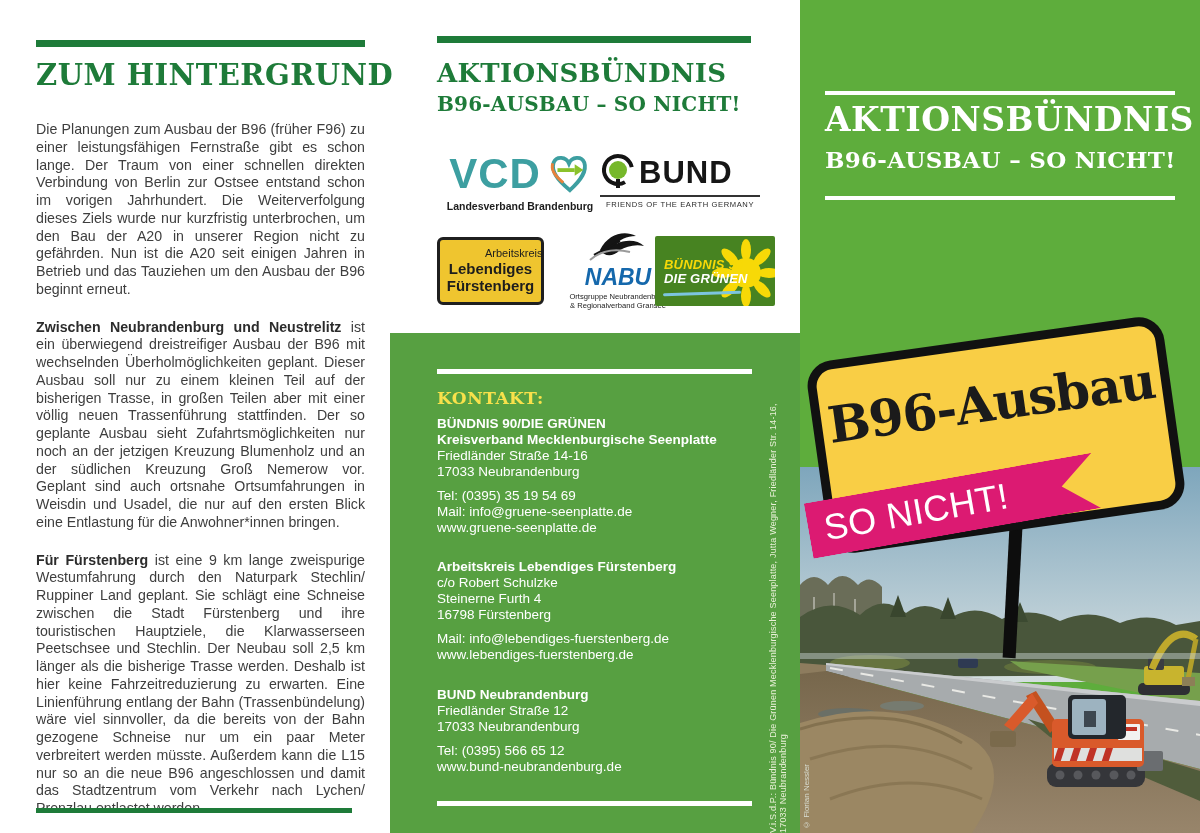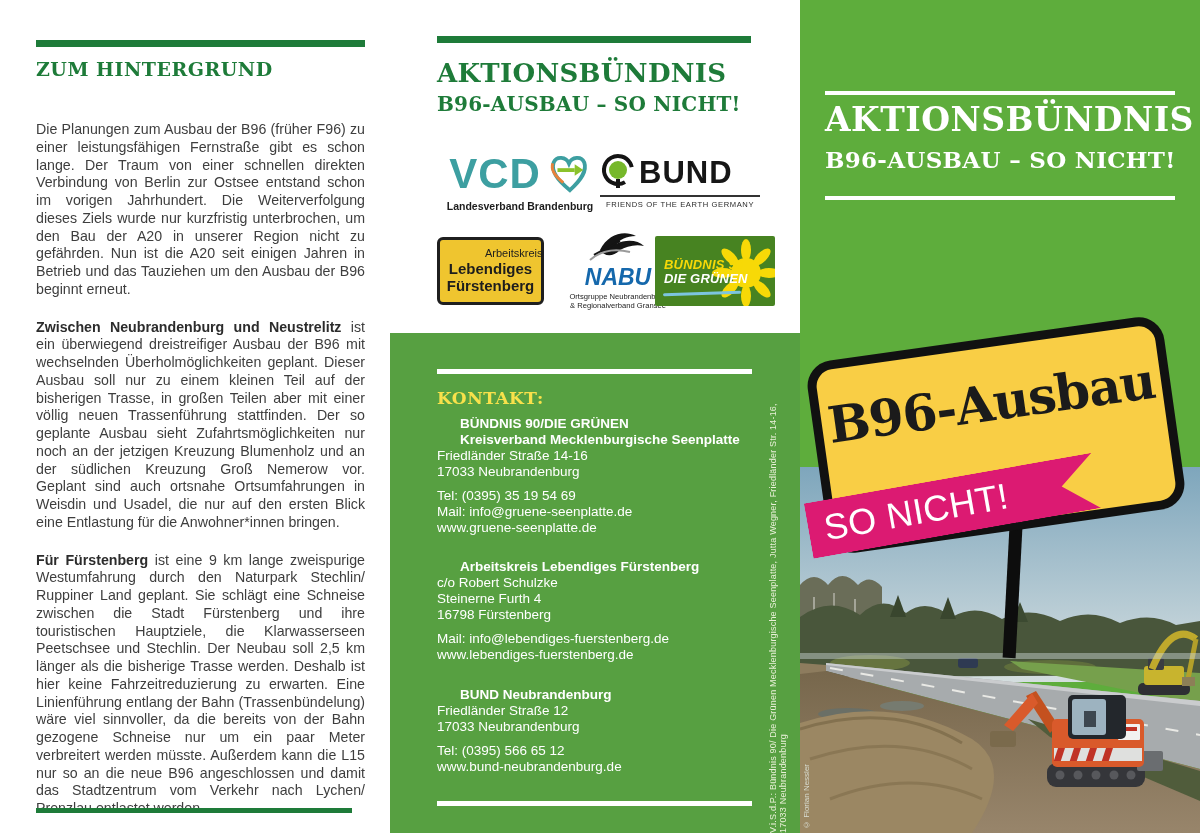--- a/index.html
+++ b/index.html
@@ -3,21 +3,21 @@
 <meta charset="utf-8">
 <style>
   html,body{margin:0;padding:0;background:#e8e8e8;}
   .page{position:relative;width:1200px;height:833px;background:#ffffff;overflow:hidden;
         font-family:"Liberation Sans", sans-serif;}
   .abs{position:absolute;}
   .slab{font-family:"DejaVu Serif", serif;font-weight:bold;}
 
   
   .rule-dark{background:#1e7b39;}
-  .left-heading{left:36px;top:58px;font-size:19px;color:#1e7b39;letter-spacing:.5px;}
+  .left-heading{left:36px;top:58px;font-size:29px;color:#1e7b39;letter-spacing:.5px;}
   .body-col{left:36px;top:121px;width:329px;font-size:14.2px;line-height:1.25;
             color:#3e3e3e;text-align:justify;}
   .body-col p{margin:0 0 20px 0;}
   .body-col .lead{font-weight:bold;color:#2c2c2c;}
 
   
   .mid-heading1{left:437px;top:58px;font-size:26px;color:#1e7b39;letter-spacing:.3px;}
   .mid-heading2{left:437px;top:92px;font-size:20px;color:#1e7b39;letter-spacing:.2px;}
 
   .vcd-logo{left:440px;top:150px;width:160px;text-align:center;}
@@ -49,21 +49,21 @@
   .gruene-l2{font-size:13px;color:#ffffff;}
   .gruene-swoosh{position:absolute;left:8px;top:56px;width:78px;height:3px;background:#7cc5df;
                  transform:rotate(-2deg);border-radius:2px;}
 
   
   .green-block{left:390px;top:333px;width:410px;height:500px;background:#57a041;}
   .white-rule{background:#ffffff;}
   .kontakt-h{left:437px;top:388px;font-size:17px;color:#f8e14b;letter-spacing:.5px;}
   .contacts{left:437px;top:416px;width:325px;color:#ffffff;font-size:13.5px;line-height:1.18;}
   .cgroup{margin-bottom:24px;}
-  .cgroup .b{font-weight:bold;margin-left:23px;}
+  .cgroup .b{font-weight:bold;}
   .csub{margin-top:8px;}
 
   .vtext{writing-mode:vertical-rl;transform:rotate(180deg);}
   .imprint{left:768px;top:383px;height:450px;font-size:9px;color:#e9f0d8;letter-spacing:.2px;}
 
   
   .right-green{left:800px;top:0;width:400px;height:833px;background:#5ead3c;}
   .right-h1{left:825px;top:100px;font-size:33px;color:#ffffff;letter-spacing:.5px;}
   .right-h2{left:825px;top:146px;font-size:23px;color:#ffffff;letter-spacing:.3px;}
 

